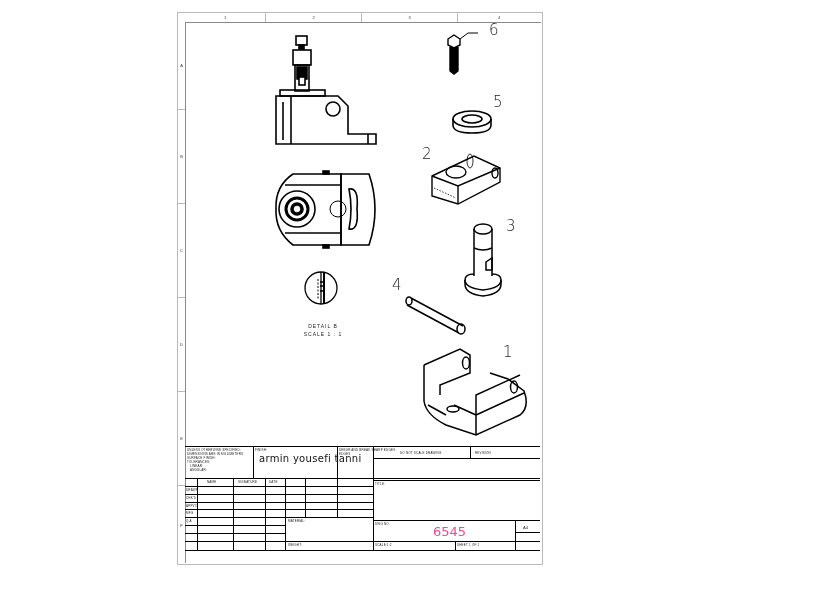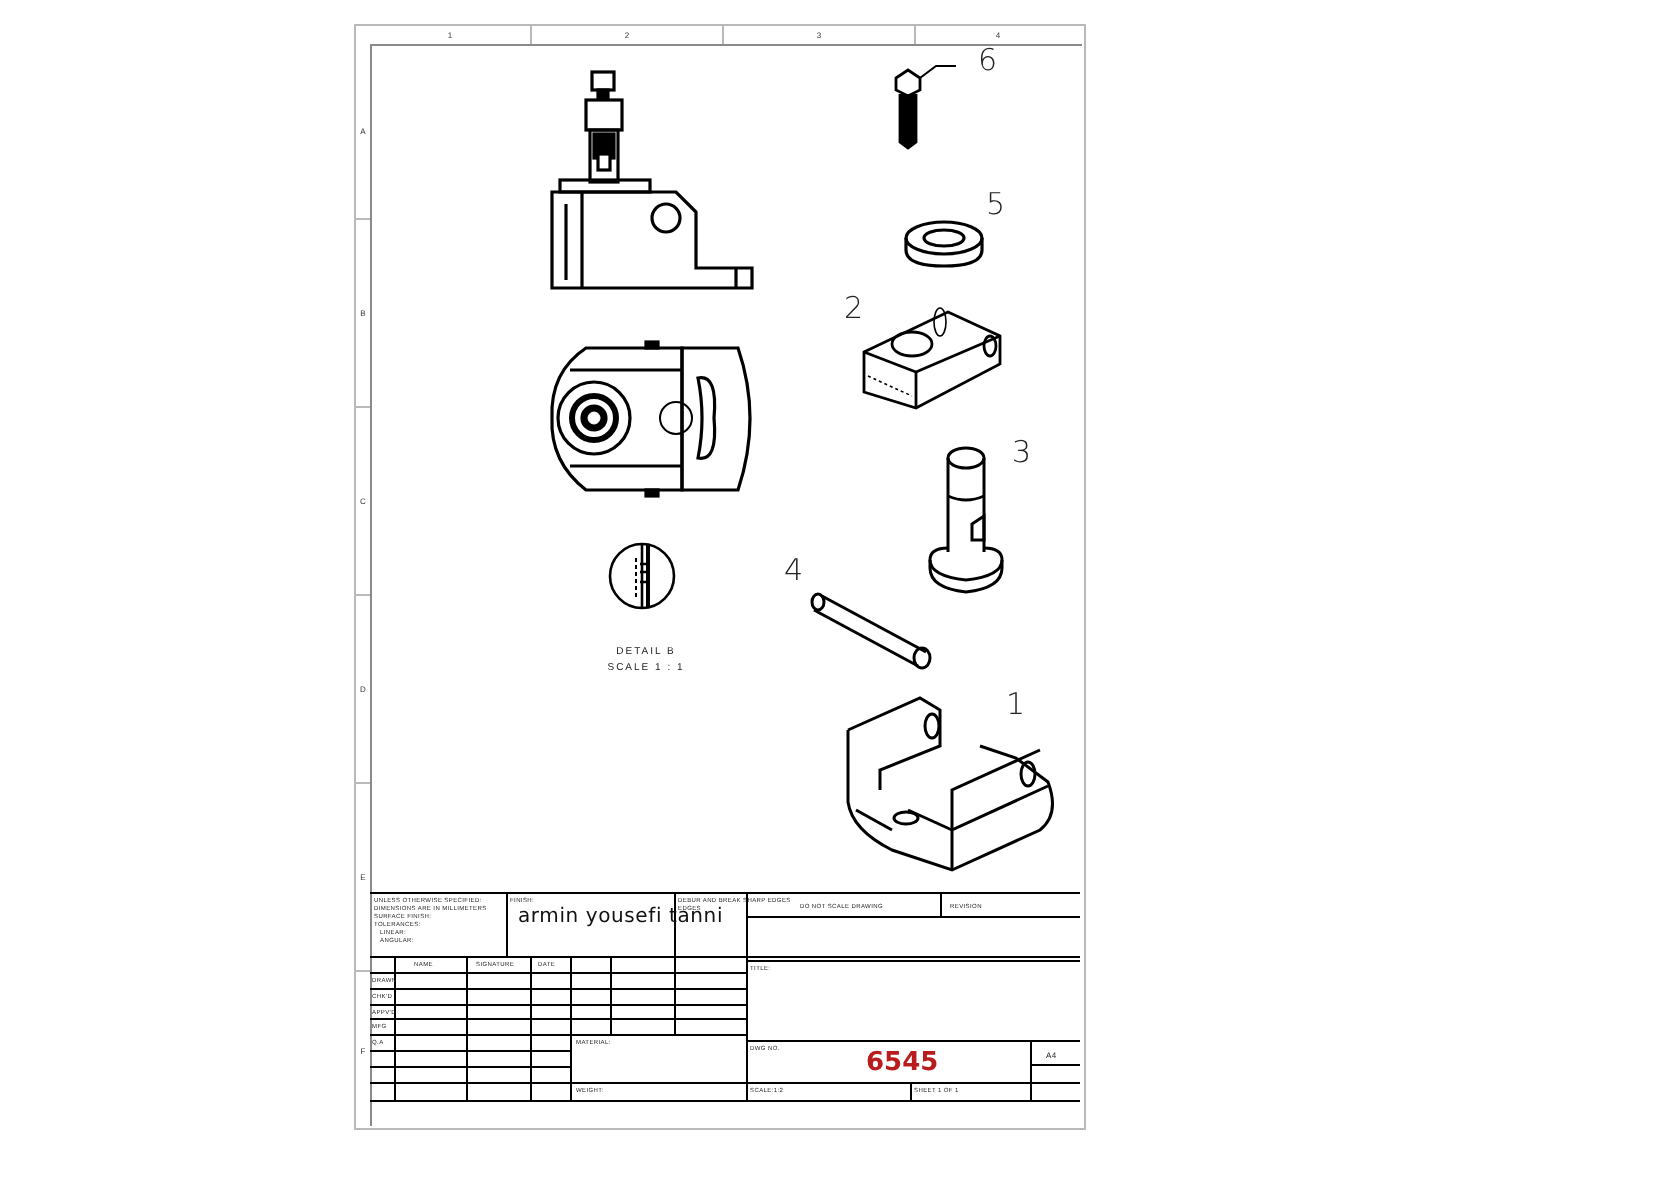--- a/index.html
+++ b/index.html
@@ -7,21 +7,21 @@
   #sheet { position:absolute; left:177px; top:12px; width:364px; height:551px; border:1px solid #b9b9b9; background:#fff; }
   .zone-top { position:absolute; top:0; height:9px; border-right:1px solid #b9b9b9; font-size:4px; text-align:center; color:#333; line-height:9px; }
   .inner { position:absolute; left:7px; top:9px; width:355px; height:540px; border-left:1px solid #8a8a8a; border-top:1px solid #8a8a8a; }
   .zone-left { position:absolute; left:0; width:7px; border-bottom:1px solid #b9b9b9; font-size:4px; color:#333; display:flex; align-items:center; justify-content:center; }
   .t { position:absolute; font-size:3px; color:#222; white-space:nowrap; letter-spacing:0.2px; }
   .hl { position:absolute; height:1px; background:#000; }
   .vl { position:absolute; width:1px; background:#000; }
   .callout { position:absolute; font-size:15px; color:#222; font-family:"DejaVu Sans", sans-serif; font-weight:300; }
   .detail-label { position:absolute; font-size:5px; letter-spacing:1px; text-align:center; color:#222; }
   .author { position:absolute; font-size:10px; color:#111; font-family:"DejaVu Sans", sans-serif; letter-spacing:0.3px; }
-  .dwgno { position:absolute; font-size:13px; color:#b91c1c; font-family:"DejaVu Sans", sans-serif;font-weight:bold; }
+  .dwgno { position:absolute; font-size:13px; color:#ec4899; font-family:"DejaVu Sans", sans-serif; }
   svg { position:absolute; overflow:visible; }
 </style>
 </head>
 <body>
 
 <div id="sheet">
 
   <div class="zone-top" style="left:7px;width:80px;">1</div>
   <div class="zone-top" style="left:88px;width:95px;">2</div>
   <div class="zone-top" style="left:184px;width:95px;">3</div>

